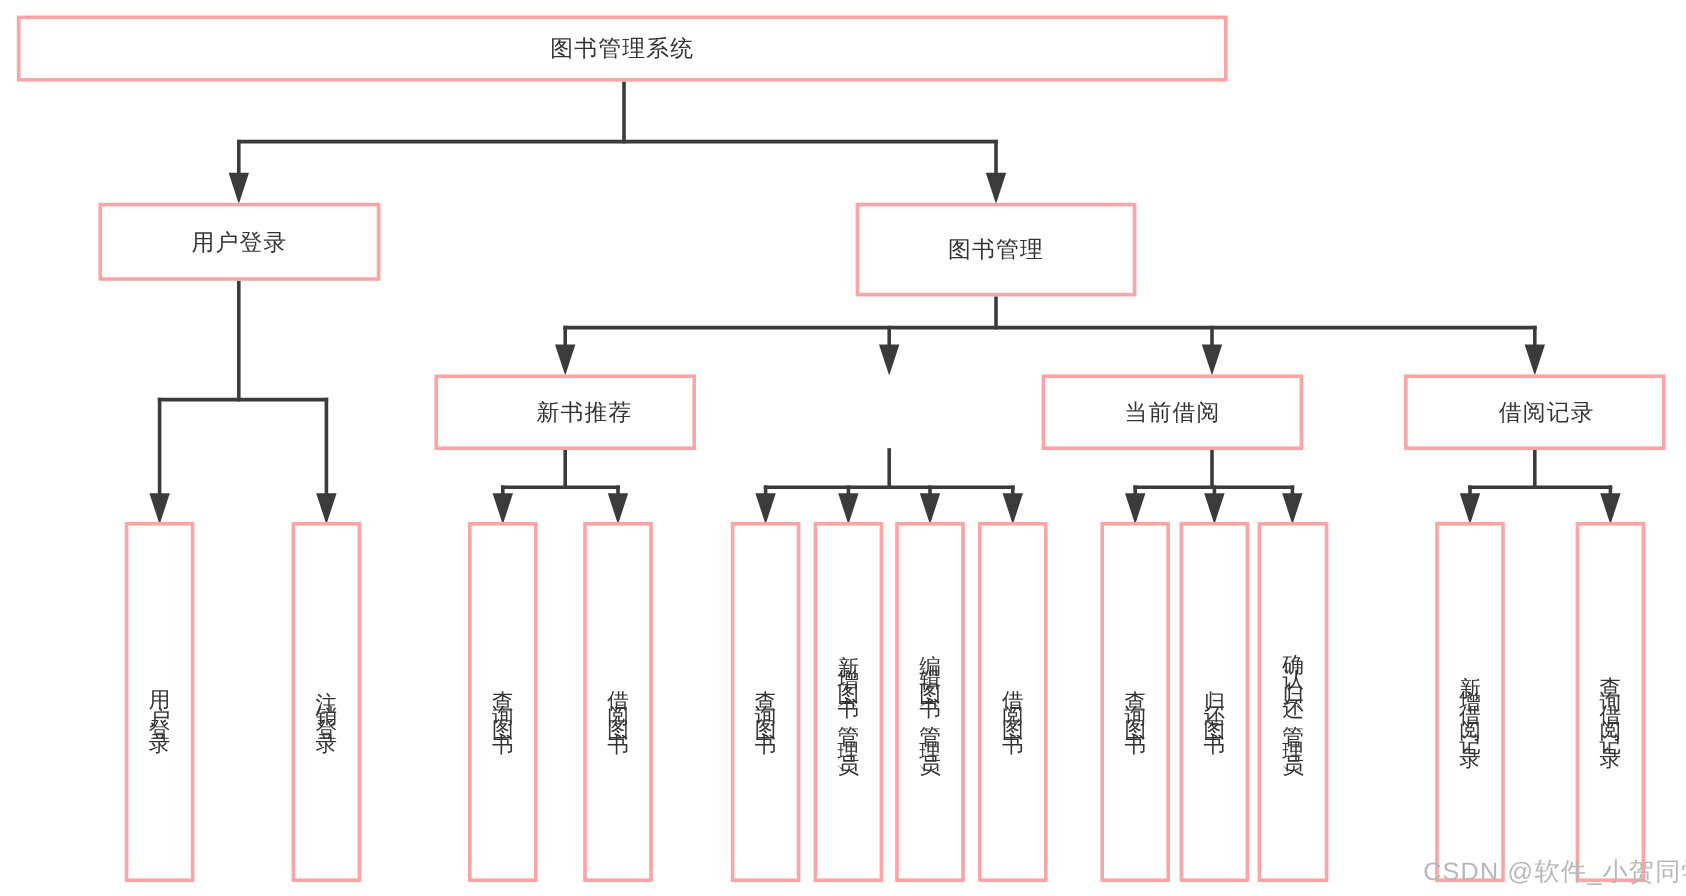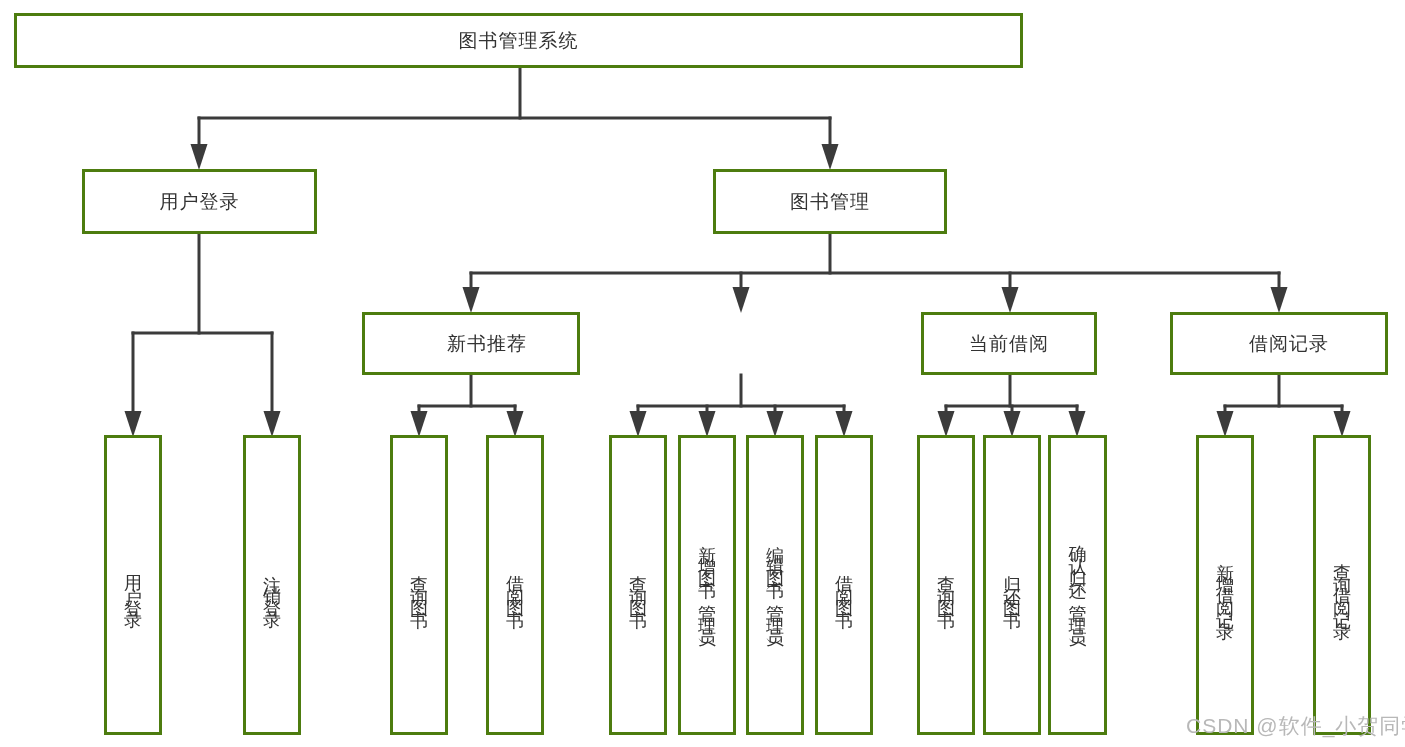--- a/index.html
+++ b/index.html
@@ -12,21 +12,21 @@
     overflow: hidden;
   }
   #connector-layer {
     position: absolute;
     left: 0; top: 0;
     width: 1405px; height: 747px;
   }
   .node {
     position: absolute;
     box-sizing: border-box;
-    border: 3px solid #4d7c0f;
+    border: 3px solid #fca5a5;
     background: #ffffff;
     color: #333333;
     display: flex;
     align-items: center;
     justify-content: center;
     text-align: center;
   }
   .h-node { font-size: 19px; letter-spacing: 1px; }
   .v-node {
     writing-mode: vertical-rl;
@@ -102,26 +102,26 @@
       <line x1="1225" y1="406" x2="1225" y2="415" stroke="#3b3b3b" stroke-width="3" stroke-linecap="square"></line>
       <polygon points="1216.5,411 1233.5,411 1225,437" fill="#3b3b3b"></polygon>
       <line x1="1342" y1="406" x2="1342" y2="415" stroke="#3b3b3b" stroke-width="3" stroke-linecap="square"></line>
       <polygon points="1333.5,411 1350.5,411 1342,437" fill="#3b3b3b"></polygon>
     </svg>
 
   <div class="node h-node" style="left:14px; top:13px; width:1009px; height:55px;">图书管理系统</div>
 
   <div class="node h-node" style="left:82px; top:169px; width:235px; height:65px;">用户登录</div>
 
-  <div class="node h-node" style="left:713px; top:169px; width:234px; height:65px;">图书管理</div>
+  <div class="node h-node" style="left:713px; top:169px; width:234px; height:78px;">图书管理</div>
 
   <div class="node h-node" style="left:362px; top:312px; width:218px; height:63px;padding-left:32px;">新书推荐</div>
 
 
-  <div class="node h-node" style="left:921px; top:312px; width:176px; height:63px;">当前借阅</div>
+  <div class="node h-node" style="left:868px; top:312px; width:218px; height:63px;">当前借阅</div>
 
   <div class="node h-node" style="left:1170px; top:312px; width:218px; height:63px;padding-left:20px;">借阅记录</div>
 
   <div class="node v-node" style="left:104px; top:435px; width:58px; height:300px;">用户登录</div>
 
   <div class="node v-node" style="left:243px; top:435px; width:58px; height:300px;">注销登录</div>
 
   <div class="node v-node" style="left:390px; top:435px; width:58px; height:300px;">查询图书</div>
 
   <div class="node v-node" style="left:486px; top:435px; width:58px; height:300px;">借阅图书</div>

